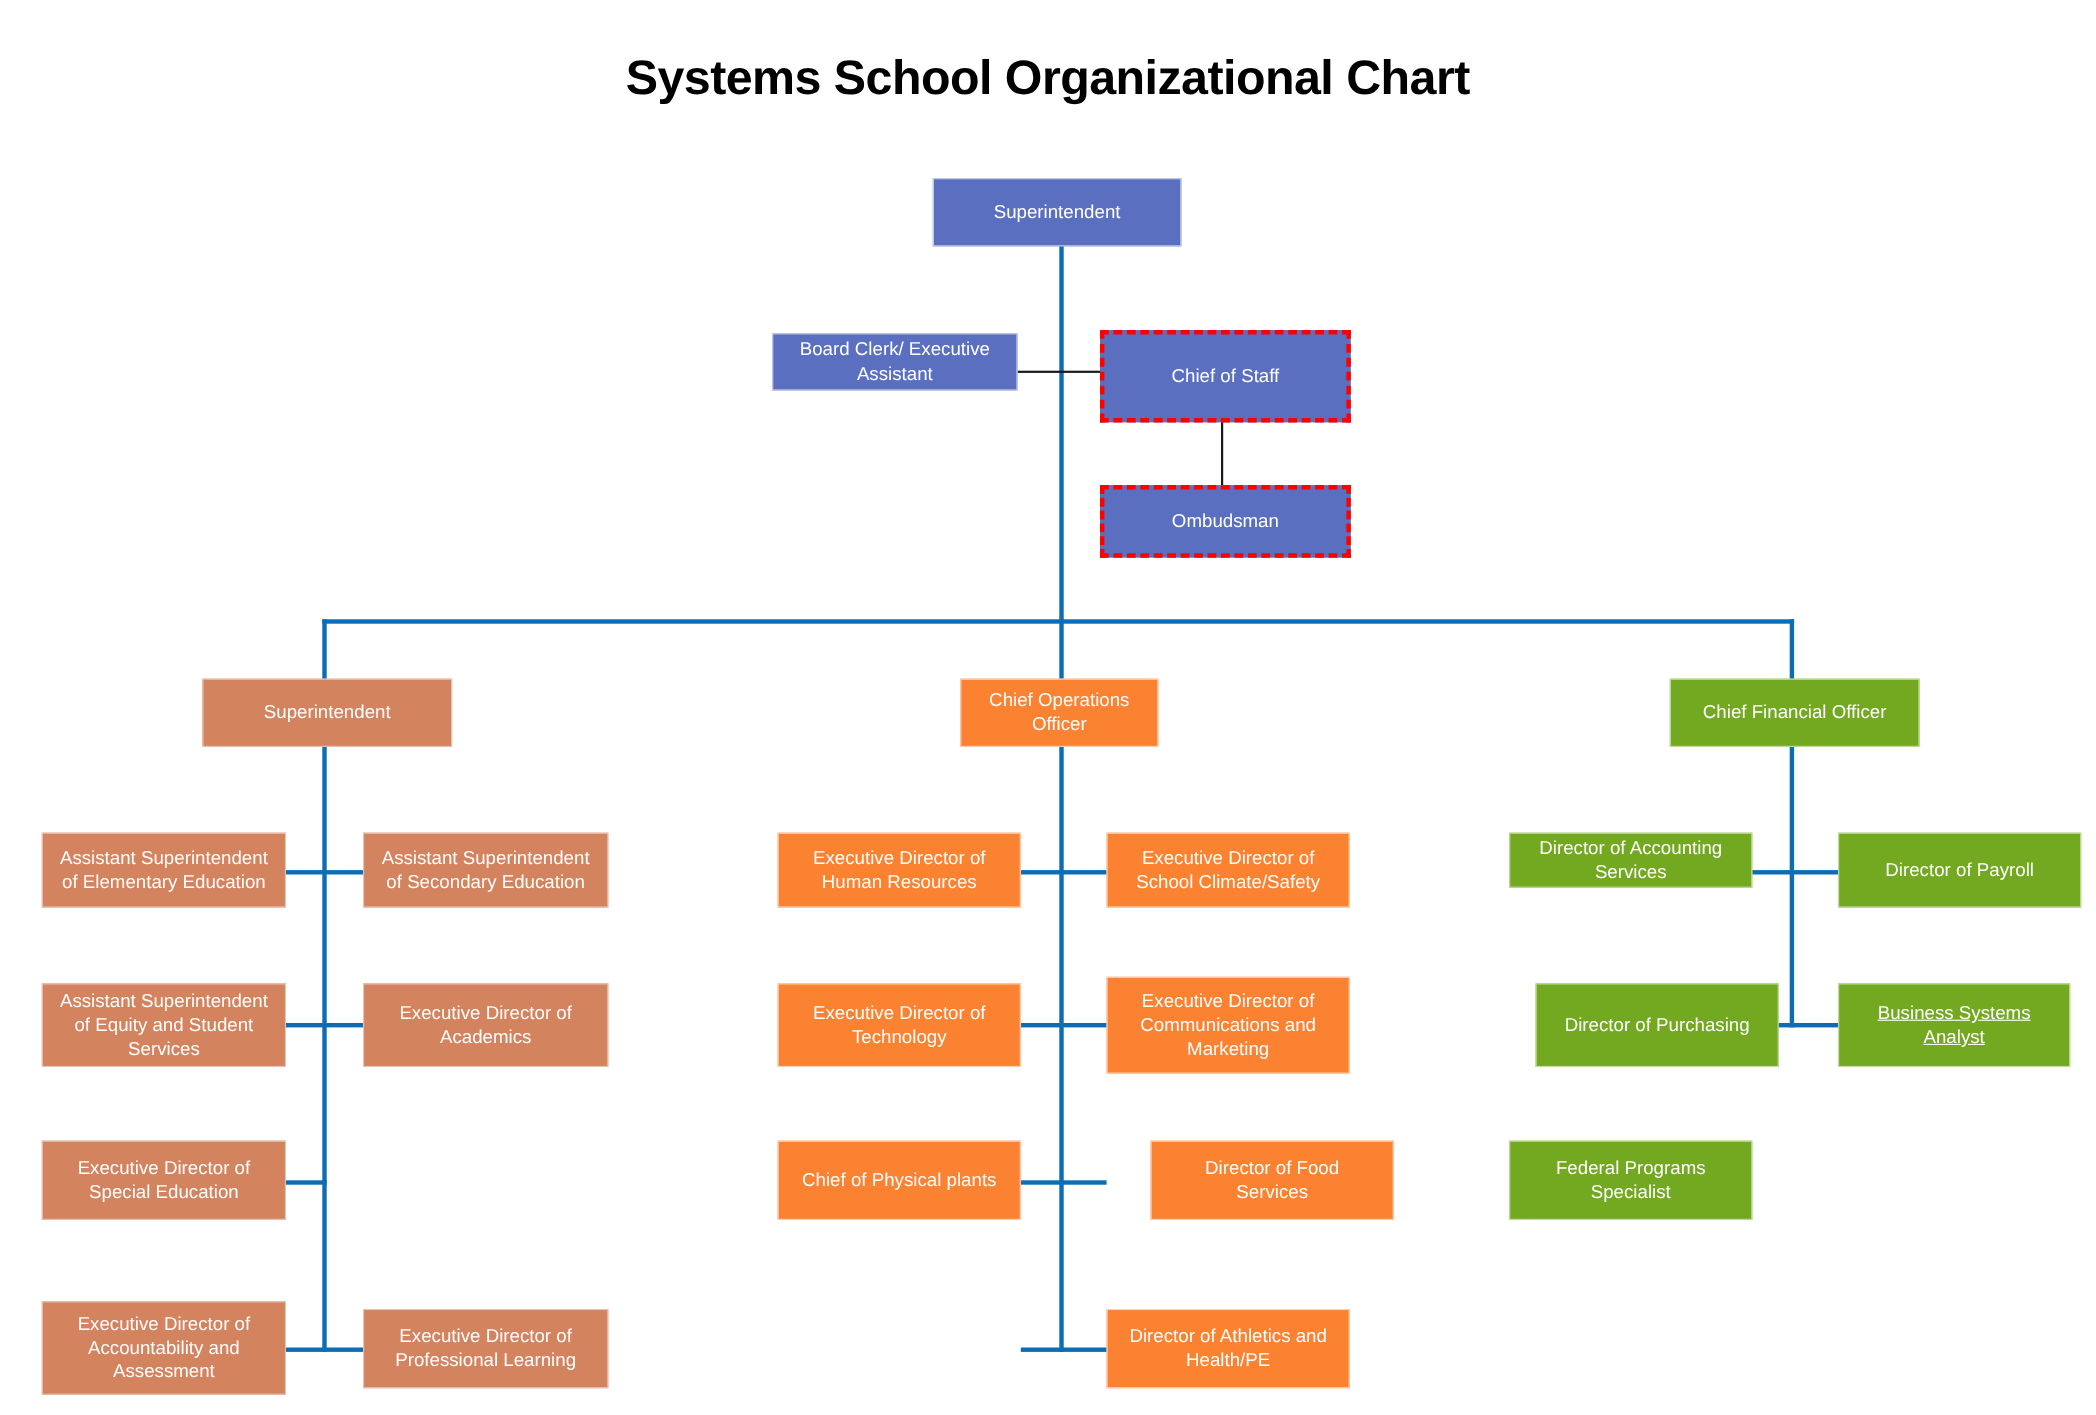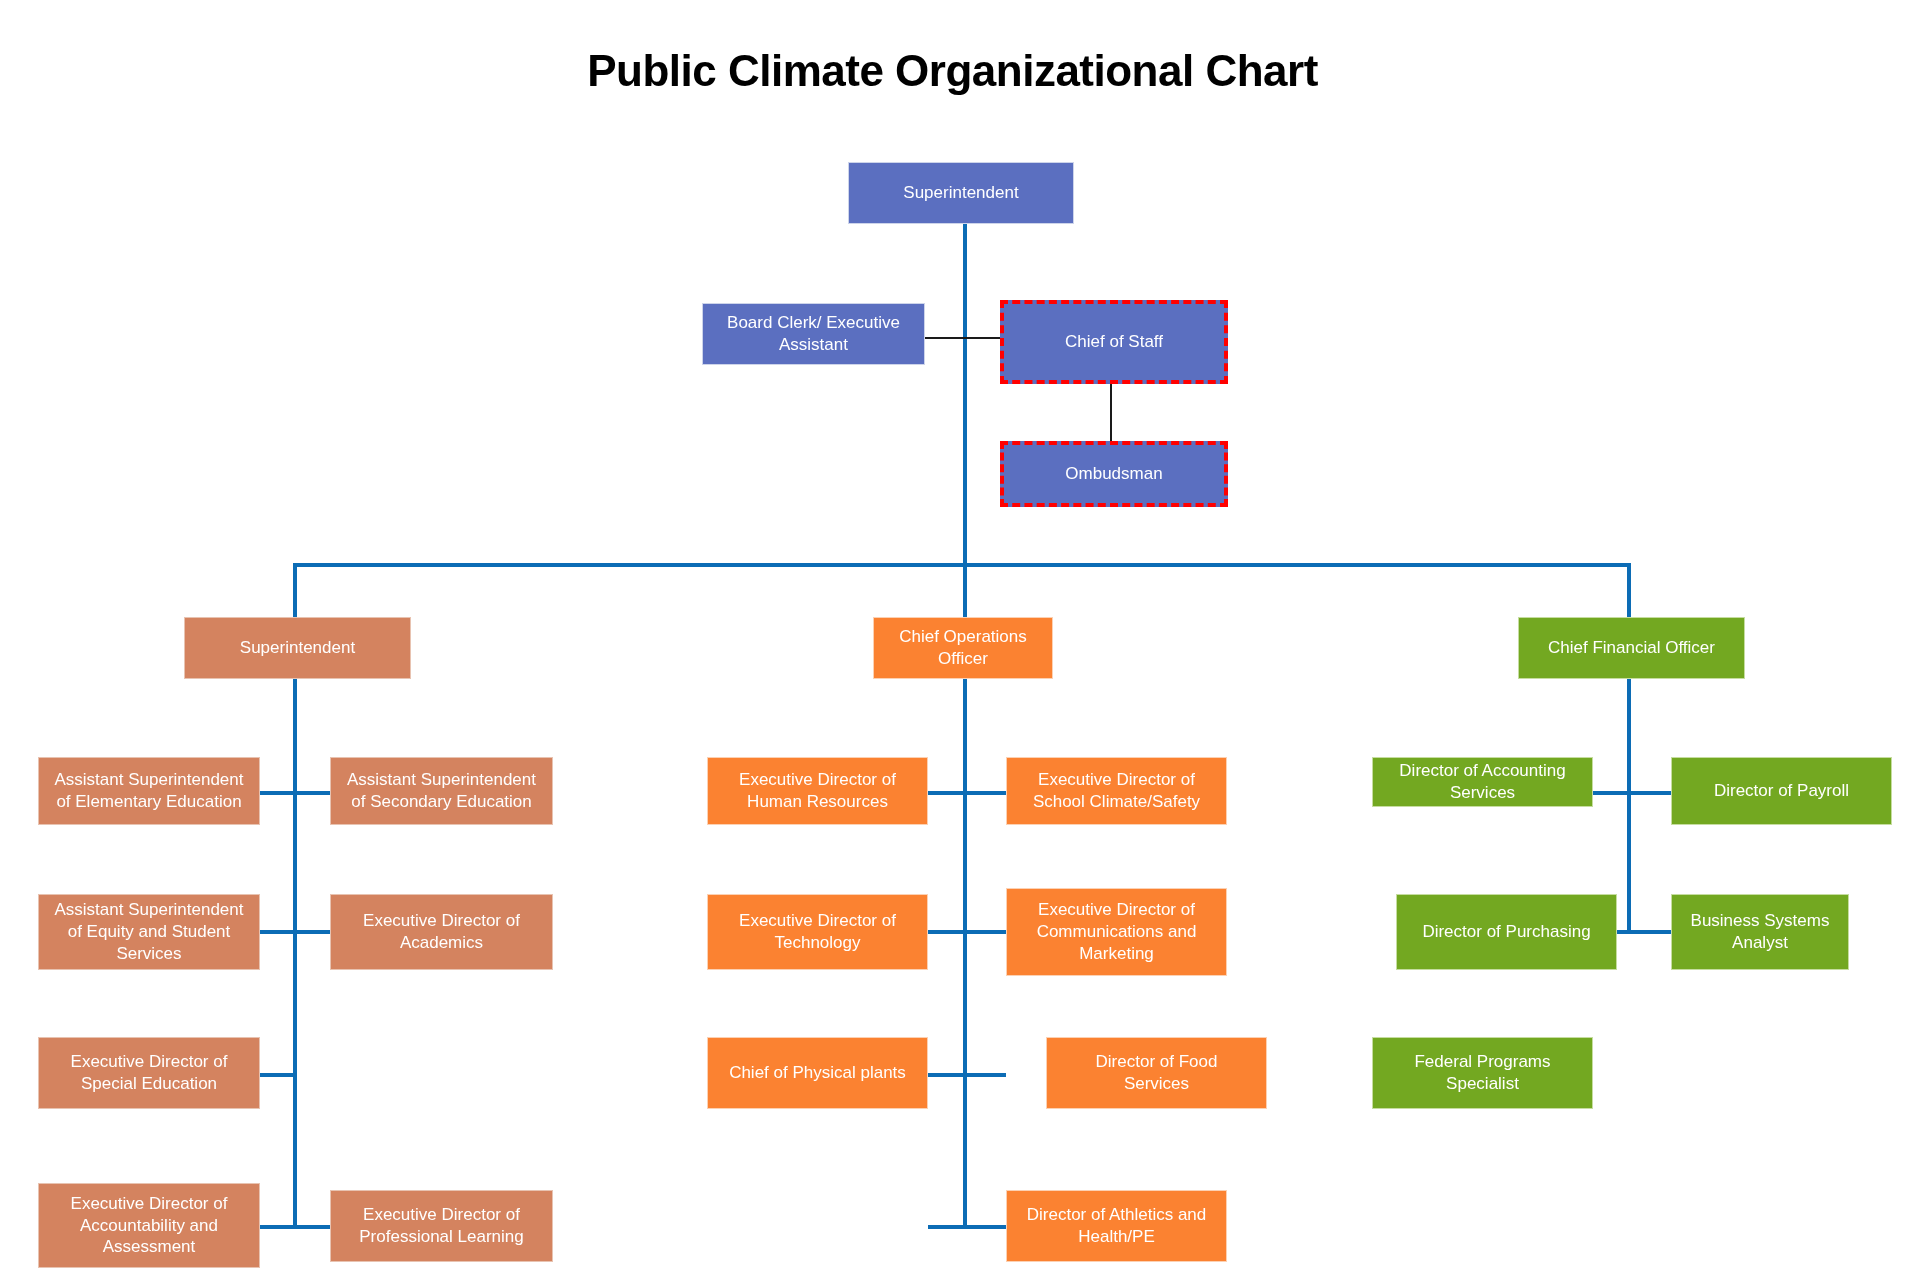--- a/index.html
+++ b/index.html
@@ -68,21 +68,21 @@
   .conn.thin {
     background: #1a1a1a;
     z-index: 2;
   }
 </style>
 </head>
 <body>
 
 <div id="canvas">
 
-  <div class="chart-title">Public Climate Organizational Chart</div>
+  <div class="chart-title">Systems School Organizational Chart</div>
 
   <div class="conn" style="left:963px; top:190px; width:4px; height:375px;"></div>
 
   <div class="conn thin" style="left:925px; top:337px; width:175px; height:2px;"></div>
 
   <div class="conn thin" style="left:1110px; top:358px; width:2px; height:85px;"></div>
 
   <div class="conn" style="left:293px; top:563px; width:1338px; height:4px;"></div>
 
   <div class="conn" style="left:293px; top:563px; width:4px; height:54px;"></div>
@@ -100,21 +100,21 @@
   <div class="conn" style="left:928px; top:930px; width:78px; height:4px;"></div>
   <div class="conn" style="left:928px; top:1073px; width:78px; height:4px;"></div>
   <div class="conn" style="left:928px; top:1225px; width:78px; height:4px;"></div>
 
   <div class="conn" style="left:1627px; top:666px; width:4px; height:268px;"></div>
   <div class="conn" style="left:1593px; top:791px; width:78px; height:4px;"></div>
   <div class="conn" style="left:1593px; top:930px; width:78px; height:4px;"></div>
 
   <div class="node blue" style="left:848px; top:162px; width:226px; height:62px;">Superintendent</div>
 
-  <div class="node blue" style="left:702px; top:303px; width:223px; height:62px;">Board Clerk/ Executive
+  <div class="node blue" style="left:702px; top:303px; width:223px; height:52px;">Board Clerk/ Executive
 Assistant</div>
 
   <div class="node flagged" style="left:1000px; top:300px; width:228px; height:84px;">Chief of Staff</div>
 
   <div class="node flagged" style="left:1000px; top:441px; width:228px; height:66px;">Ombudsman</div>
 
   <div class="node salmon" style="left:184px; top:617px; width:227px; height:62px;">Superintendent</div>
 
   <div class="node orange" style="left:851px; top:617px; width:180px; height:62px;margin-left:22px;">Chief Operations Officer</div>
 
@@ -165,19 +165,19 @@
   <div class="node orange" style="left:1006px; top:1190px; width:221px; height:72px;">Director of Athletics and
 Health/PE</div>
 
   <div class="node green" style="left:1372px; top:757px; width:221px; height:50px;">Director of Accounting
 Services</div>
 
   <div class="node green" style="left:1671px; top:757px; width:221px; height:68px;">Director of Payroll</div>
 
   <div class="node green" style="left:1372px; top:894px; width:221px; height:76px;margin-left:24px;">Director of Purchasing</div>
 
-  <div class="node green" style="left:1671px; top:894px; width:178px; height:76px;">Business Systems
+  <div class="node green" style="left:1671px; top:894px; width:211px; height:76px;text-decoration:underline;">Business Systems
 Analyst</div>
 
   <div class="node green" style="left:1372px; top:1037px; width:221px; height:72px;">Federal Programs
 Specialist</div>
 
 </div>
 
 </body></html>

